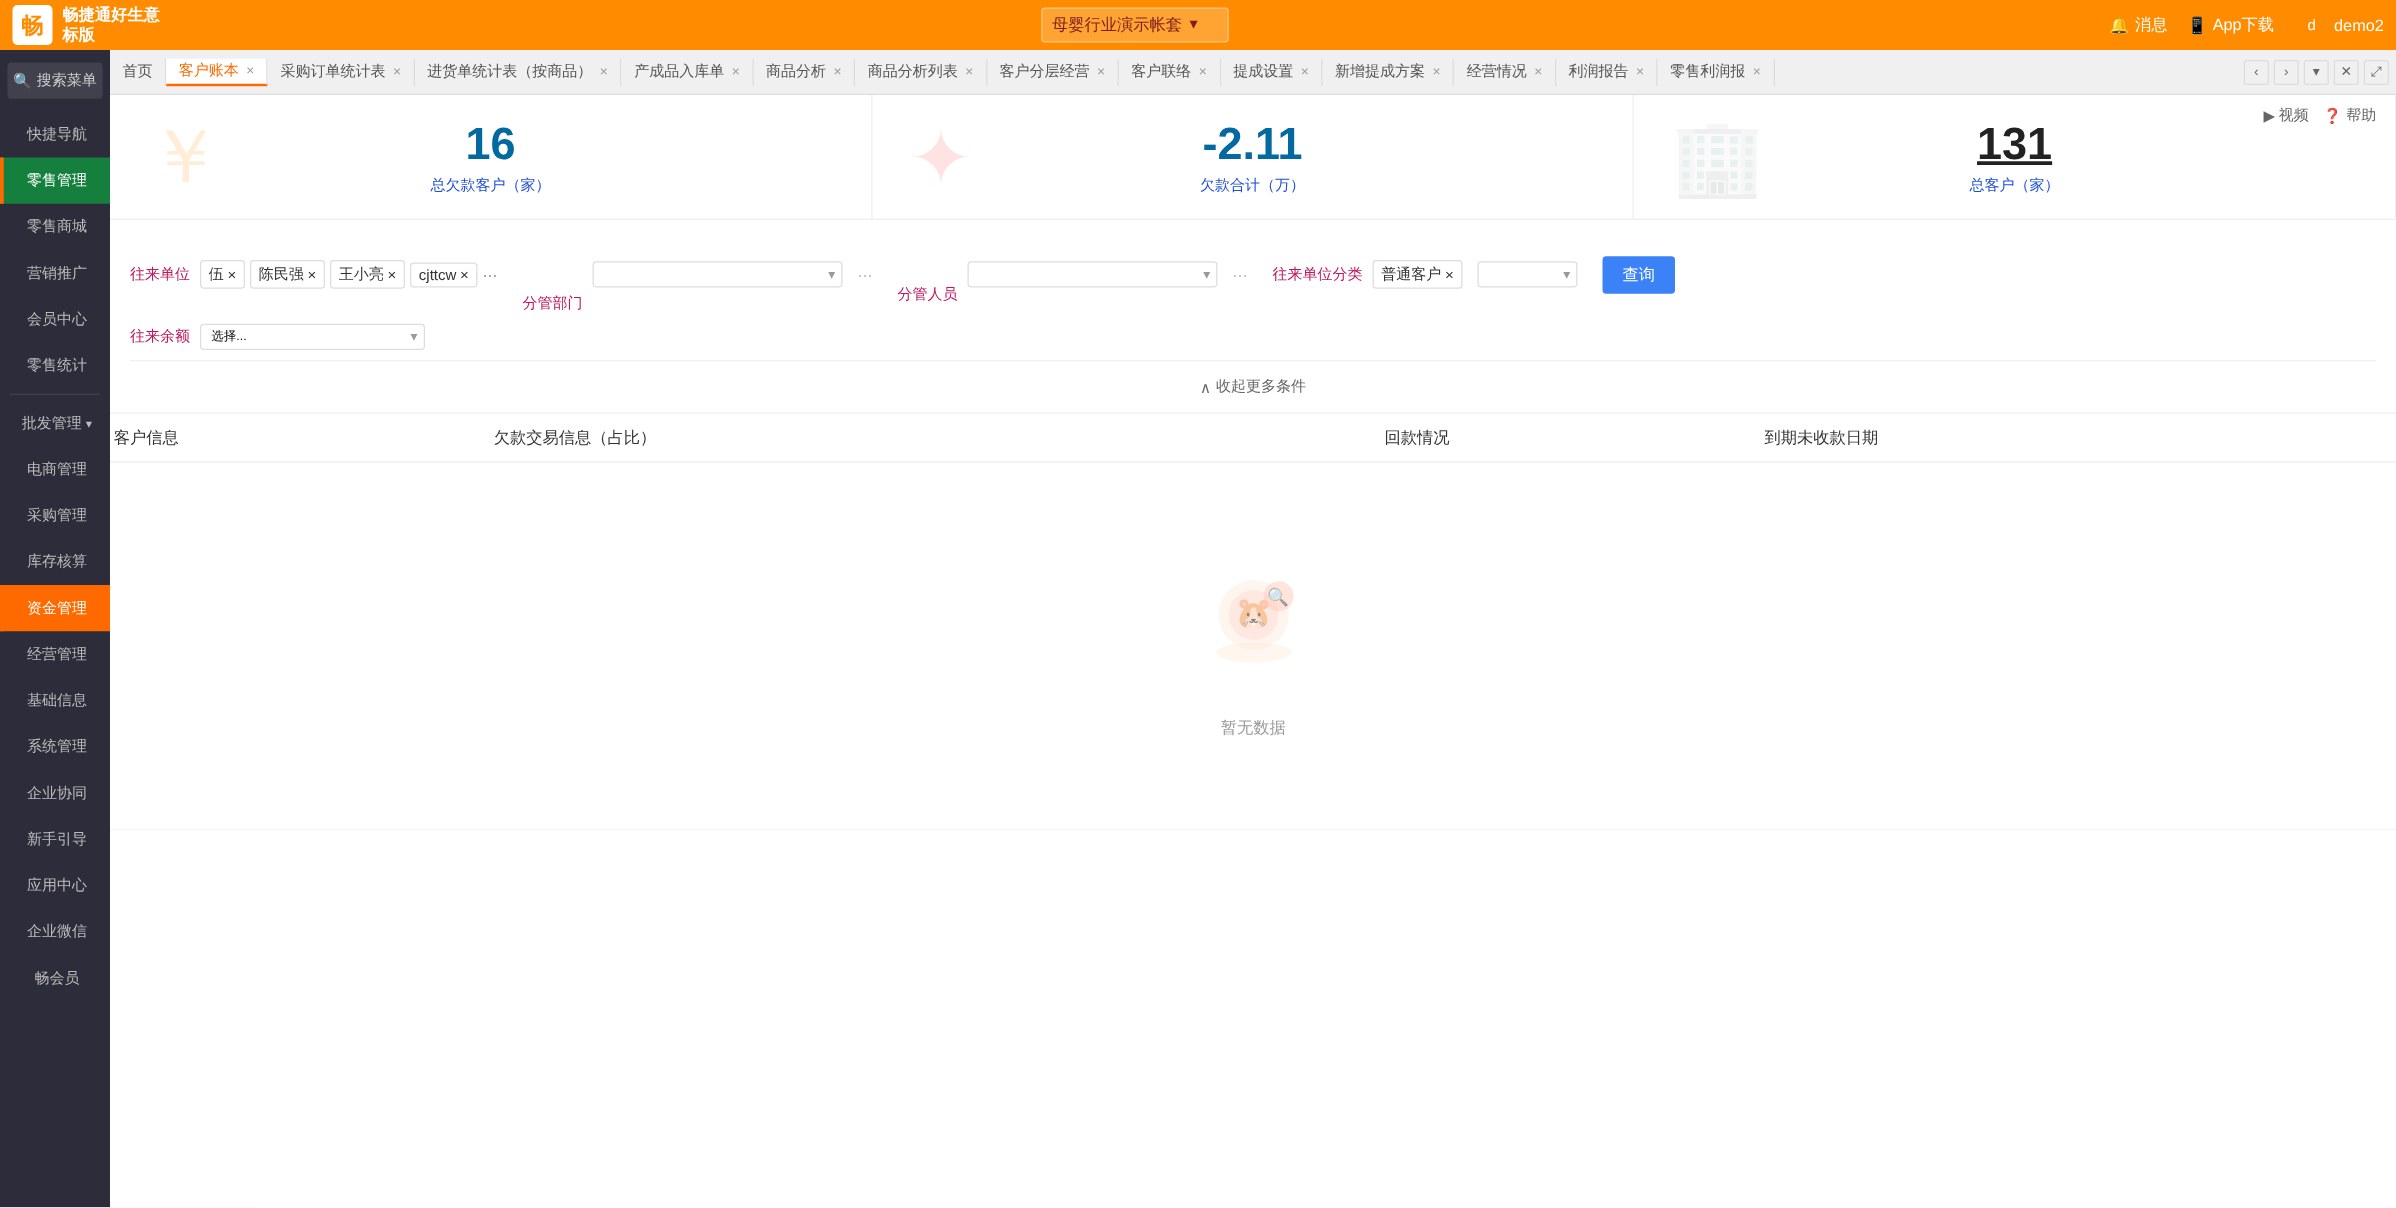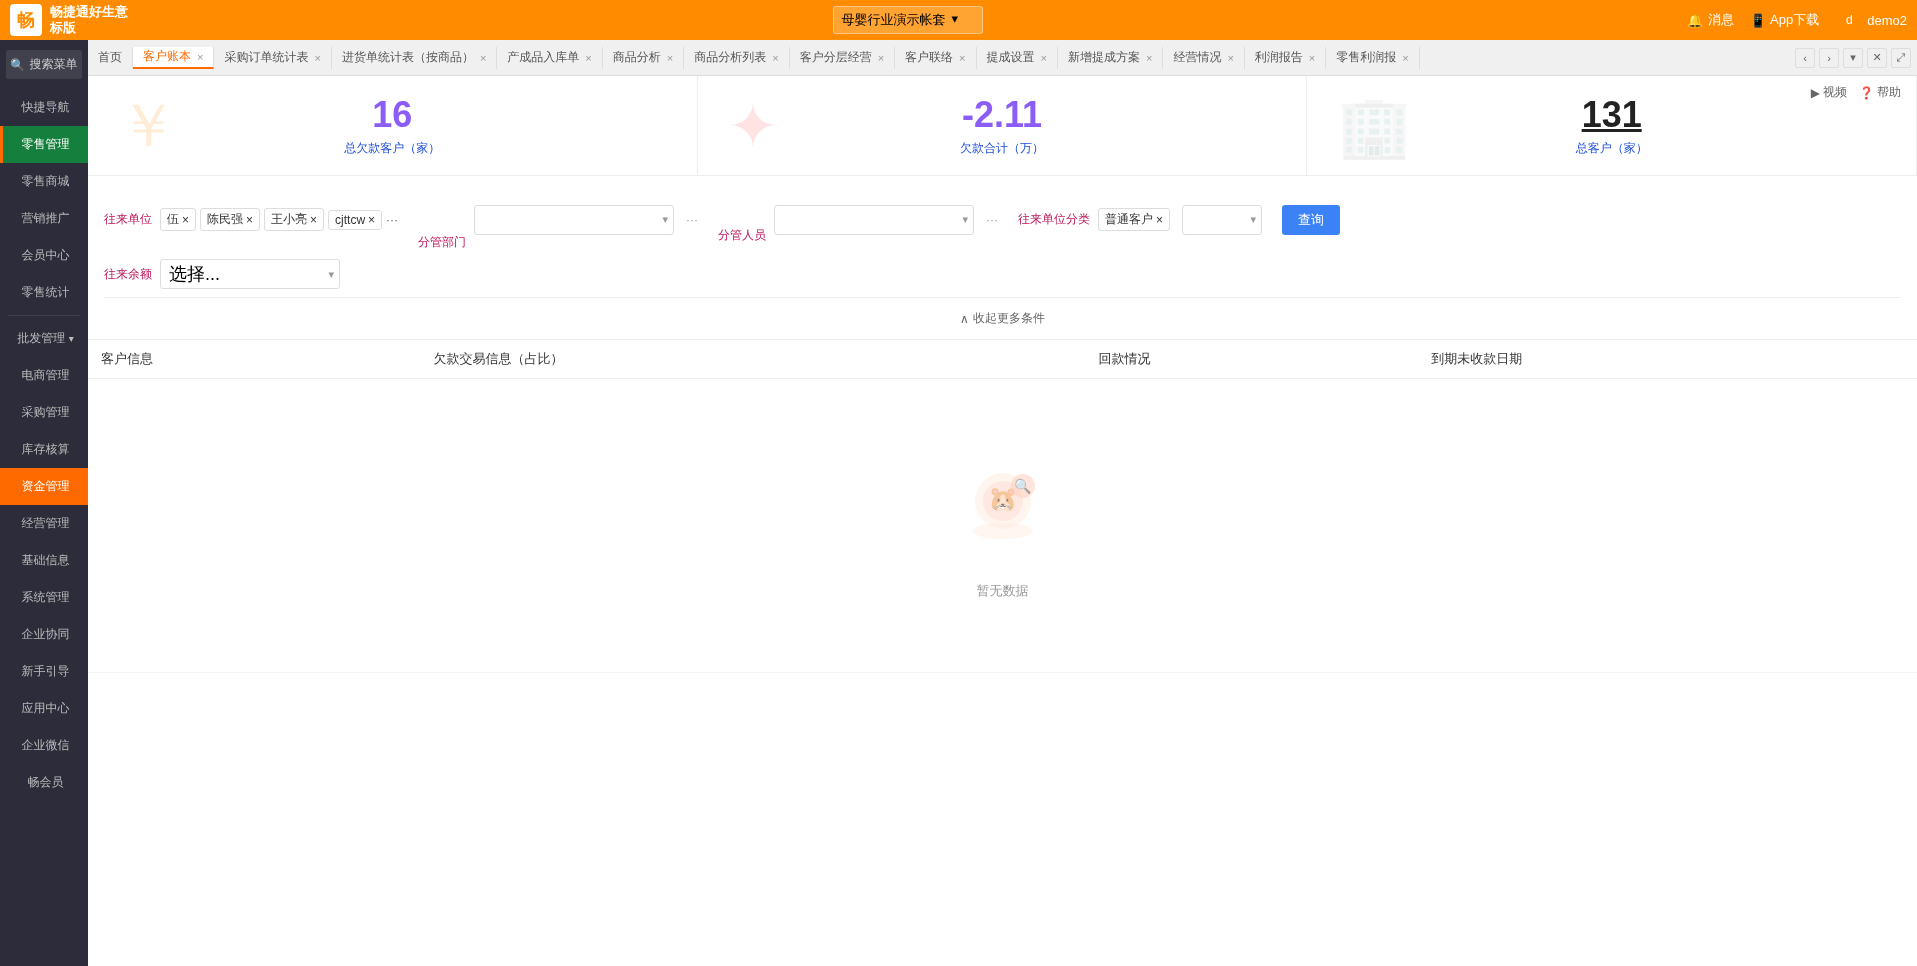--- a/index.html
+++ b/index.html
@@ -5,21 +5,21 @@
     * { margin: 0; padding: 0; box-sizing: border-box; }
     body { font-family: "Microsoft YaHei", Arial, sans-serif; font-size: 13px; background: #f5f5f5; color: #333; overflow: hidden; }
 
     
     .app-wrapper { display: flex; flex-direction: column; height: 966px; width: 1917px; }
     .top-bar { height: 40px; background: #ff8c00; display: flex; align-items: center; padding: 0 10px; flex-shrink: 0; }
     .top-bar-left { display: flex; align-items: center; gap: 8px; color: white; font-weight: bold; font-size: 14px; }
     .logo-icon { width: 32px; height: 32px; background: white; border-radius: 4px; display: flex; align-items: center; justify-content: center; color: #ff8c00; font-size: 18px; font-weight: bold; }
     .logo-text { color: white; font-size: 13px; line-height: 1.2; }
     .top-bar-center { flex: 1; display: flex; align-items: center; justify-content: center; }
-    .workspace-select { background: rgba(255,255,255,0.2); border: 1px solid rgba(255,255,255,0.4); color: #000000; padding: 4px 24px 4px 8px; border-radius: 3px; font-size: 13px; cursor: pointer; display: flex; align-items: flex-start; gap: 6px; }
+    .workspace-select { background: rgba(255,255,255,0.2); border: 1px solid rgba(255,255,255,0.4); color: #7f1d1d; padding: 4px 24px 4px 8px; border-radius: 3px; font-size: 13px; cursor: pointer; display: flex; align-items: flex-start; gap: 6px; }
     .top-bar-right { display: flex; align-items: center; gap: 16px; color: white; font-size: 13px; }
     .top-bar-action { display: flex; align-items: center; gap: 4px; cursor: pointer; color: white; }
 
     .main-layout { display: flex; flex: 1; overflow: hidden; }
 
     
     .sidebar { width: 88px; background: #2c2c3a; display: flex; flex-direction: column; flex-shrink: 0; overflow-y: auto; }
     .sidebar-search { padding: 10px 6px; }
     .sidebar-search-btn { width: 100%; background: rgba(255,255,255,0.1); border: none; color: #ccc; padding: 6px 4px; border-radius: 3px; font-size: 12px; cursor: pointer; display: flex; align-items: center; justify-content: center; gap: 4px; }
     .sidebar-nav-item { padding: 10px 6px; text-align: center; color: #bbb; font-size: 12px; cursor: pointer; border-left: 3px solid transparent; }
@@ -37,52 +37,52 @@
     .tab-bar-actions { display: flex; align-items: center; margin-left: auto; padding: 0 6px; gap: 4px; }
     .tab-nav-btn { background: none; border: 1px solid #ddd; cursor: pointer; width: 20px; height: 20px; display: flex; align-items: center; justify-content: center; font-size: 11px; color: #666; border-radius: 2px; }
 
     
     .page-content { flex: 1; overflow-y: auto; background: white; }
 
     
     .stats-bar { display: flex; background: white; border-bottom: 1px solid #eee; height: 100px; position: relative; }
     .stat-item { flex: 1; display: flex; flex-direction: column; align-items: center; justify-content: center; border-right: 1px solid #eee; padding: 10px; position: relative; }
     .stat-item:last-child { border-right: none; }
-    .stat-value { font-size: 36px; font-weight: bold; color: #8b5cf6; }
+    .stat-value { font-size: 36px; font-weight: bold; color: #0369a1; }
     .stat-value.black { color: #222; text-decoration: underline; }
     .stat-label { font-size: 12px; color: #1d4ed8; margin-top: 4px; }
     .stat-icon { position: absolute; left: 30px; top: 50%; transform: translateY(-50%); opacity: 0.15; font-size: 60px; }
     .stat-icon-orange { color: #ff8c00; }
     .stat-icon-red { color: #ff4444; }
     .stat-icon-blue { color: #4488cc; }
     .page-top-actions { position: absolute; top: 8px; right: 16px; display: flex; gap: 12px; font-size: 12px; color: #666; }
     .page-top-action { display: flex; align-items: center; gap: 3px; cursor: pointer; }
 
     
     .filter-area { padding: 12px 16px 8px; background: white; border-bottom: 1px solid #eee; }
     .filter-row { display: flex; align-items: center; flex-wrap: wrap; gap: 8px; margin-bottom: 8px; }
     .filter-label { font-size: 12px; color: #be185d; white-space: nowrap; }
     .filter-tags { display: flex; align-items: center; flex-wrap: wrap; gap: 4px; }
     .filter-more { color: #666; font-size: 12px; cursor: pointer; }
-    .filter-select { border: 1px solid #ddd; border-radius: 3px; padding: 4px 24px 4px 8px; font-size: 18px; background: white; cursor: pointer; min-width: 120px; appearance: none; position: relative; }
+    .filter-select { border: 1px solid #ddd; border-radius: 3px; padding: 4px 24px 4px 8px; font-size: 10px; background: white; cursor: pointer; min-width: 120px; appearance: none; position: relative; }
     .select-wrapper { position: relative; display: inline-flex; align-items: center; }
     .select-wrapper::after { content: "▾"; position: absolute; right: 6px; font-size: 11px; color: #999; pointer-events: none; }
     .collapse-btn { display: flex; align-items: center; justify-content: center; gap: 4px; font-size: 12px; color: #666; cursor: pointer; padding: 4px 0; }
     .collapse-area { border-top: 1px solid #f0f0f0; padding-top: 8px; display: flex; justify-content: center; }
 
     
     .result-bar { display: flex; align-items: center; justify-content: space-between; padding: 8px 16px; background: #fafafa; border-bottom: 1px solid #eee; }
     .result-info { font-size: 12px; color: #666; display: flex; gap: 12px; }
     .result-actions { display: flex; align-items: center; gap: 12px; font-size: 12px; color: #666; }
     .result-action { display: flex; align-items: center; gap: 3px; cursor: pointer; }
     .sort-select { border: 1px solid #ddd; border-radius: 3px; padding: 2px 20px 2px 6px; font-size: 12px; background: white; appearance: none; cursor: pointer; }
 
     
     .data-table { width: 100%; border-collapse: collapse; }
-    .data-table th { text-align: left; padding: 10px 13px; font-size: 13px; font-weight: normal; color: #333; border-bottom: 1px solid #eee; background: white; }
+    .data-table th { text-align: left; padding: 10px 3px; font-size: 13px; font-weight: normal; color: #333; border-bottom: 1px solid #eee; background: white; }
     .data-table td { padding: 12px 16px; font-size: 12px; color: #666; border-bottom: 1px solid #f5f5f5; }
 
     
     .empty-state { display: flex; flex-direction: column; align-items: center; justify-content: center; padding: 60px 0; }
     .empty-icon { font-size: 80px; color: #ffaa88; opacity: 0.6; margin-bottom: 12px; }
     .empty-text { font-size: 13px; color: #999; }
 
     
     .btn-primary { background: #3b82f6; border: none; color: white; padding: 6px 16px; border-radius: 3px; font-size: 13px; cursor: pointer; }
 

